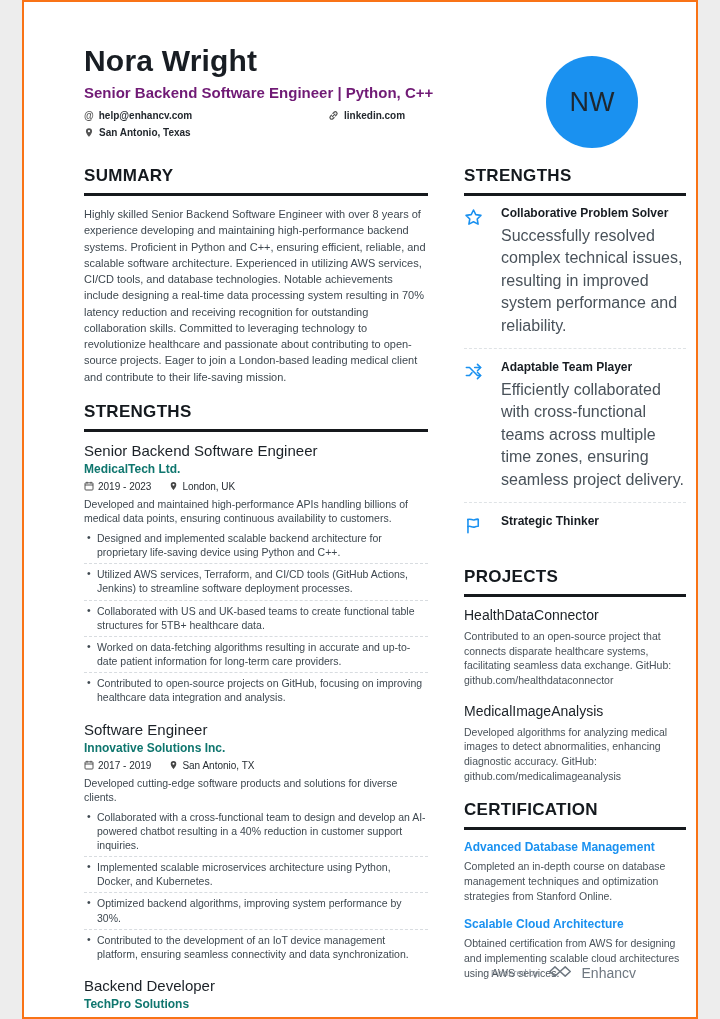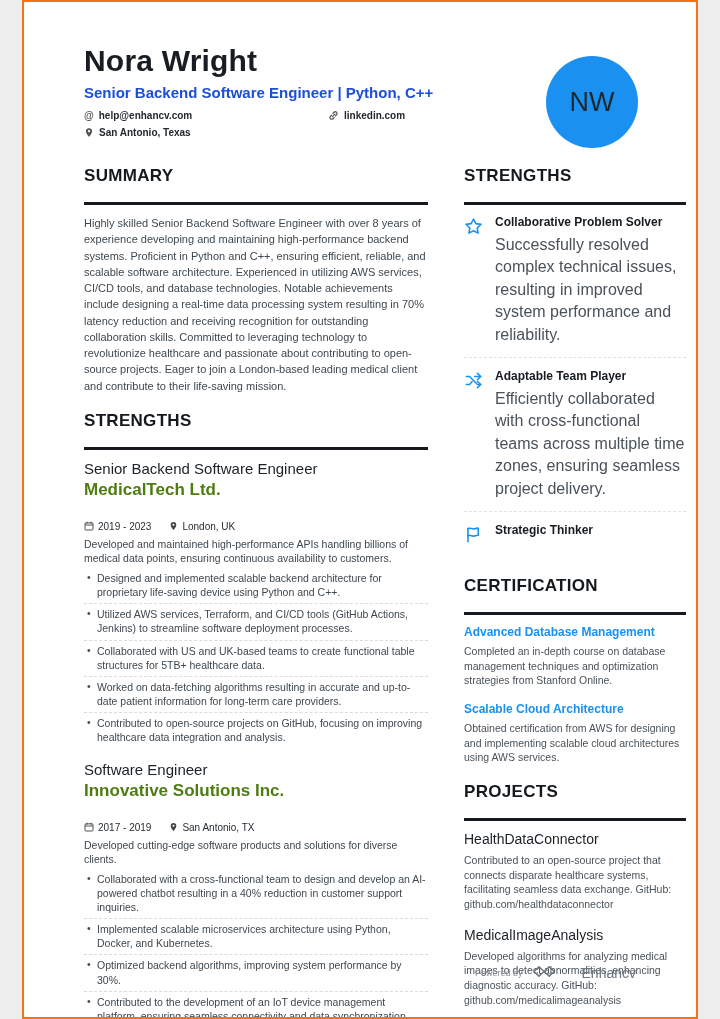--- a/index.html
+++ b/index.html
@@ -15,63 +15,63 @@
     margin: 0 auto;
     background: #fff;
     border: 2px solid #f97316;
     position: relative;
     overflow: hidden;
     padding: 42px 58px 0 60px;
   }
   
   .header { position: relative; margin-bottom: 28px; }
   .name { font-size: 30px; font-weight: 700; color: #181d23; letter-spacing: .2px; }
-  .role-title { font-size: 15px; font-weight: 700; color: #1d4ed8; margin-top: 6px; }
+  .role-title { font-size: 15px; font-weight: 700; color: #701a75; margin-top: 6px; }
   .contact { margin-top: 9px; display: grid; grid-template-columns: 244px auto; row-gap: 6px; justify-content: start; font-size: 10px; font-weight: 700; color: #23282e; }
   .contact-item { display: flex; align-items: center; gap: 5px; }
   .contact-item svg, .meta-item svg { display: block; }
   .at-glyph { font-size: 10px; font-weight: 700; color: #555; }
   .avatar { position: absolute; top: 12px; right: 0; width: 92px; height: 92px; border-radius: 50%; background: #1a91f0; display: flex; align-items: center; justify-content: center; font-size: 27px; color: #1d2730; }
   
   .columns { display: flex; gap: 36px; }
   .col-left { width: 344px; flex: none; }
   .col-right { width: 222px; flex: none; }
   .section { margin-bottom: 17px; }
-  .section-heading { font-size: 17px; font-weight: 700; color: #14191e; letter-spacing: .3px; border-bottom: 3px solid #16191d; padding-bottom: 16px; margin-bottom: 10px; }
+  .section-heading { font-size: 17px; font-weight: 700; color: #14191e; letter-spacing: .3px; border-bottom: 3px solid #16191d; padding-bottom: 7px; margin-bottom: 10px; }
   
   .summary-text { font-size: 11px; line-height: 1.48; color: #3e4850; }
   
   .job { margin-bottom: 12px; }
   .job-title { font-size: 15px; color: #1b2127; margin: 7px 0 3px; font-weight: 400; }
-  .job-company { font-size: 17px; font-weight: 700; color: #4d7c0f; margin-bottom: 5px; }
+  .job-company { font-size: 12px; font-weight: 700; color: #0f766e; margin-bottom: 5px; }
   .job-meta { display: flex; gap: 18px; align-items: center; font-size: 10px; color: #272d33; margin-bottom: 5px; }
-  .meta-item { display: flex; align-items: center; gap: 4px; margin-top: 16px; }
+  .meta-item { display: flex; align-items: center; gap: 4px; }
   .job-intro { font-size: 10.5px; color: #3e4850; line-height: 1.38; margin-bottom: 2px; }
   .bullets { list-style: none; margin: 0; padding: 0; }
   .bullets li { position: relative; padding: 3px 0 4px 13px; font-size: 10.5px; line-height: 1.35; color: #3e4850; border-bottom: 1px dashed #d8dce0; }
   .bullets li:last-child { border-bottom: none; }
   .bullets li::before { content: "•"; position: absolute; left: 3px; top: 2px; color: #3e4850; }
   
-  .strength { display: flex; gap: 11px; padding-bottom: 11px; margin-bottom: 11px; border-bottom: 1px dashed #dfe3e6; }
+  .strength { display: flex; gap: 17px; padding-bottom: 11px; margin-bottom: 11px; border-bottom: 1px dashed #dfe3e6; }
   .strength:last-child { border-bottom: none; }
   .strength-icon { flex: none; width: 20px; padding-top: 2px; }
   .strength-title { font-size: 12px; font-weight: 700; color: #171c22; margin-bottom: 5px; }
   .strength-text { font-size: 16px; line-height: 1.4; color: #49525a; }
   
   .project { margin-bottom: 15px; }
   .project-title { font-size: 14px; color: #1b2127; margin-bottom: 6px; }
   .project-text { font-size: 10.5px; line-height: 1.4; color: #49525a; }
   
   .cert { margin-bottom: 14px; }
   .cert-title { font-size: 12px; font-weight: 700; color: #1a91f0; margin-bottom: 5px; }
   .cert-text { font-size: 10.5px; line-height: 1.4; color: #49525a; }
   
   .footer { position: absolute; right: 60px; bottom: 36px; display: flex; align-items: center; gap: 9px; text-align: right; }
   .powered-by { font-size: 9px; color: #8a9199; }
-  .brand { display: flex; align-items: center; gap: 24px; font-size: 14px; color: #6e7780; }
+  .brand { display: flex; align-items: center; gap: 8px; font-size: 14px; color: #6e7780; }
 </style>
 </head>
 <body>
 
 <div class="page">
 
   <div class="header">
     <div class="name">Nora Wright</div>
     <div class="role-title">Senior Backend Software Engineer | Python, C++</div>
     <div class="contact">
@@ -246,40 +246,40 @@
               <path d="M5 4.5c3-1.8 5.5 1.6 8.5.3 2.2-1 4.5-.8 4.5-.8v9s-2.3-.2-4.5.8c-3 1.3-5.5-2.1-8.5-.3"></path>
             </svg>
           </span>
           <div>
             <div class="strength-title">Strategic Thinker</div>
           </div>
         </div>
       </div>
 
       <div class="section">
+        <div class="section-heading">PROJECTS</div>
+        <div class="project">
+          <div class="project-title">HealthDataConnector</div>
+          <div class="project-text">Contributed to an open-source project that connects disparate healthcare systems, facilitating seamless data exchange. GitHub: github.com/healthdataconnector</div>
+        </div>
+        <div class="project">
+          <div class="project-title">MedicalImageAnalysis</div>
+          <div class="project-text">Developed algorithms for analyzing medical images to detect abnormalities, enhancing diagnostic accuracy. GitHub: github.com/medicalimageanalysis</div>
+        </div>
+      </div>
+
+      <div class="section">
         <div class="section-heading">CERTIFICATION</div>
         <div class="cert">
           <div class="cert-title">Advanced Database Management</div>
           <div class="cert-text">Completed an in-depth course on database management techniques and optimization strategies from Stanford Online.</div>
         </div>
         <div class="cert">
           <div class="cert-title">Scalable Cloud Architecture</div>
           <div class="cert-text">Obtained certification from AWS for designing and implementing scalable cloud architectures using AWS services.</div>
-        </div>
-      </div>
-
-      <div class="section">
-        <div class="section-heading">PROJECTS</div>
-        <div class="project">
-          <div class="project-title">HealthDataConnector</div>
-          <div class="project-text">Contributed to an open-source project that connects disparate healthcare systems, facilitating seamless data exchange. GitHub: github.com/healthdataconnector</div>
-        </div>
-        <div class="project">
-          <div class="project-title">MedicalImageAnalysis</div>
-          <div class="project-text">Developed algorithms for analyzing medical images to detect abnormalities, enhancing diagnostic accuracy. GitHub: github.com/medicalimageanalysis</div>
         </div>
       </div>
 
     </div>
   </div>
 
   <div class="footer">
     <span class="powered-by">Powered by</span>
     <span class="brand">
       <span>

